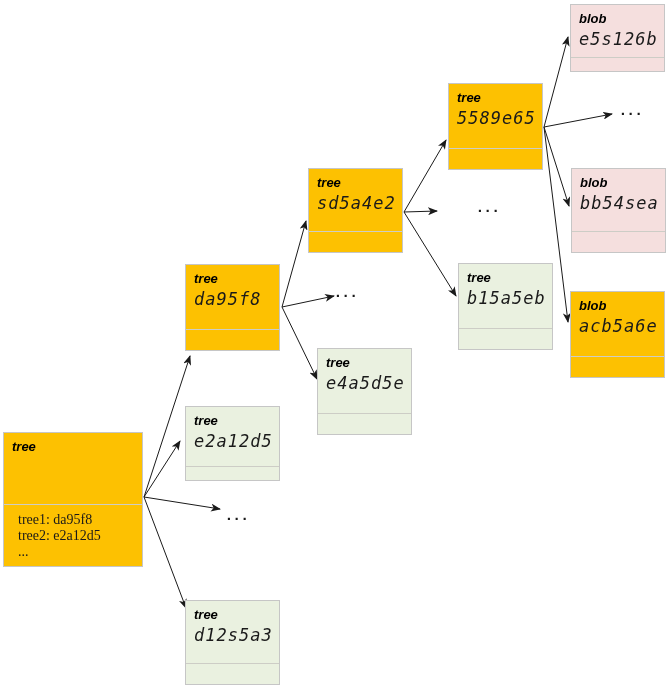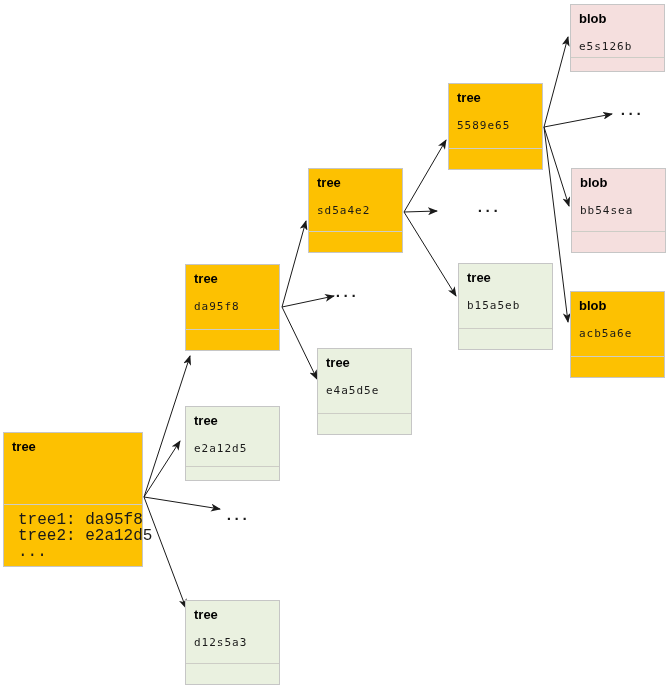--- a/index.html
+++ b/index.html
@@ -13,43 +13,43 @@
   #edge-layer{position:absolute;left:0;top:0;width:667px;height:689px;}
   .node{
     position:absolute;
     box-sizing:border-box;
     border:1px solid var(--border,#c6c6c6);
     display:flex;flex-direction:column;
   }
   .bg-highlight{background:var(--highlight,#fdc101);}
   .bg-tree{background:var(--tree-muted,#eaf1e0);}
   .bg-blob{background:var(--blob-muted,#f5dfde);}
-  .head{flex:1 1 auto;padding:6px 0 0 8px;overflow:hidden;}
+  .head{flex:1 1 auto;padding:6px 0 0 8px;overflow:hidden;font-style:italic;}
   .type{
     font-weight:bold;font-size:13px;line-height:16px;color:#000;
     font-family:"Liberation Sans",sans-serif;
   }
   .hash{
-    margin-top:13px;
+    margin-top:2px;
     font-family:"DejaVu Sans Mono",monospace;
-    font-size:11px;letter-spacing:1px;color:#1a1a1a;white-space:nowrap;
+    font-size:17px;letter-spacing:1px;color:#1a1a1a;white-space:nowrap;
   }
   .foot{
     flex:0 0 auto;height:20px;
     border-top:1px solid var(--divider,#cdcdc6);
   }
   .foot.small{height:13px;}
   .body{
     flex:0 0 auto;
     border-top:1px solid var(--divider,#cdcdc6);
     padding:7px 6px 6px 14px;
   }
   .entry{
-    font-family:Liberation Mono, monospace;
-    font-size:16px;line-height:16px;color:#1a1a1a;white-space:pre;
+    font-family:Liberation Serif, serif;
+    font-size:14px;line-height:16px;color:#1a1a1a;white-space:pre;
   }
   .ellipsis{
     position:absolute;
     font-family:"DejaVu Sans Mono",monospace;
     font-weight:bold;font-size:13px;color:#1a1a1a;
   }
 </style>
 </head>
 <body>
 

